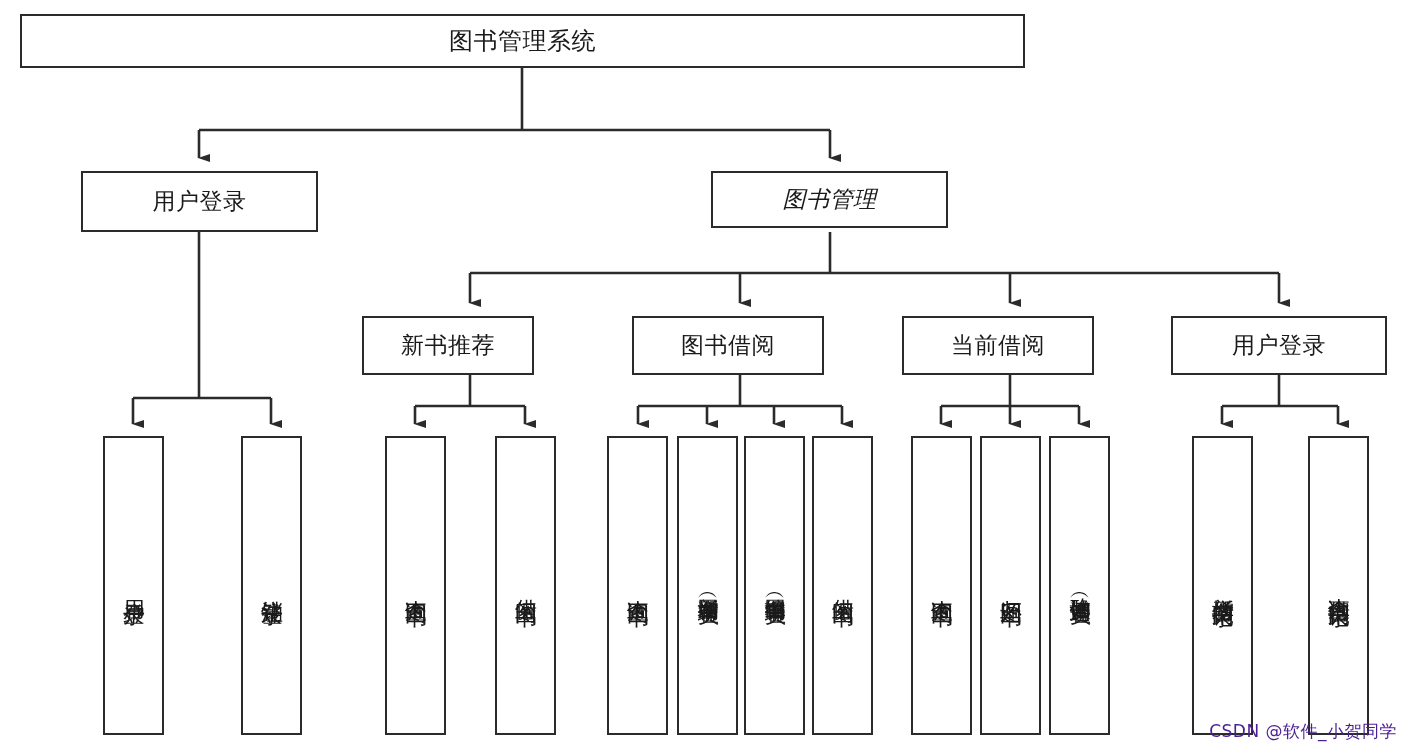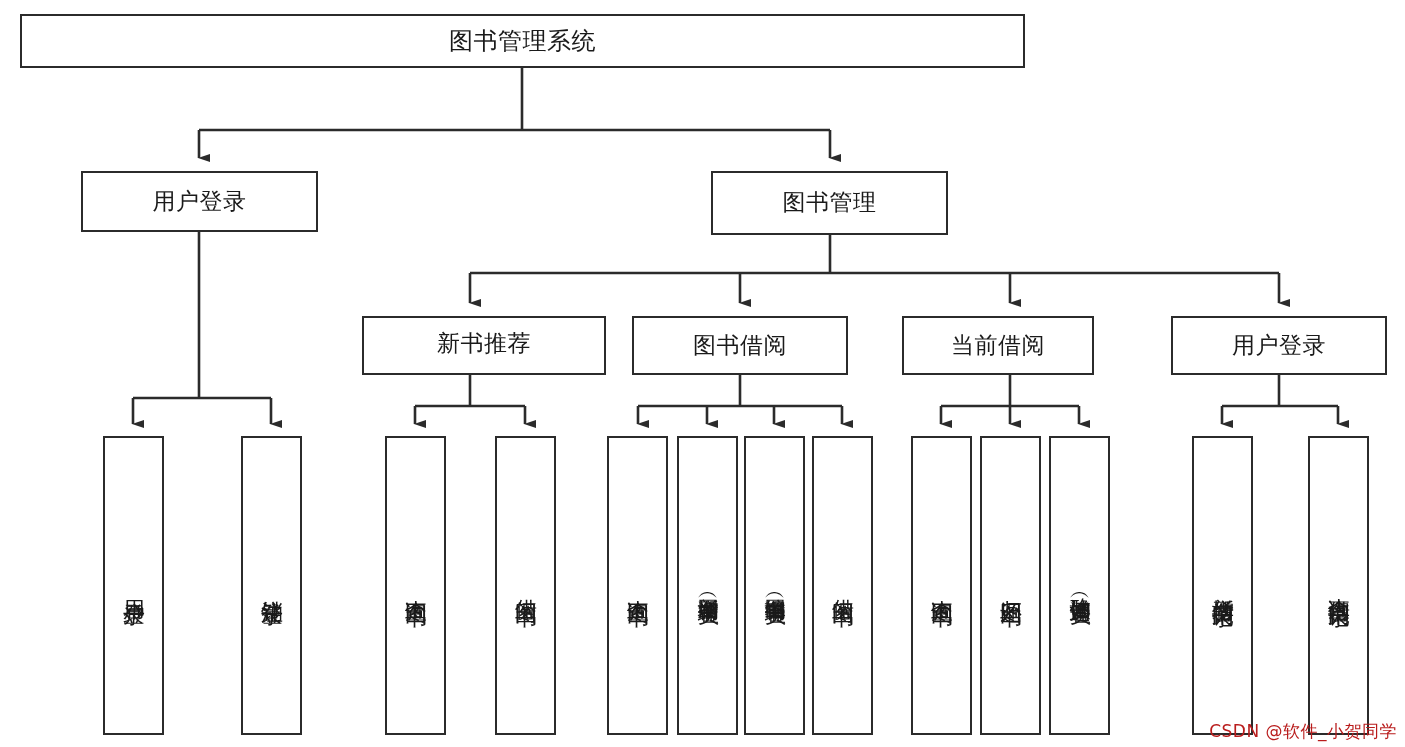--- a/index.html
+++ b/index.html
@@ -63,21 +63,21 @@
   }
   .node.vert.tall .label {
     font-size: 21px;
     letter-spacing: 1px;
   }
   #watermark {
     position: absolute;
     right: 8px;
     bottom: 4px;
     font-size: 17px;
-    color: #b91c1c;
+    color: #4c1d95;
     white-space: nowrap;
     letter-spacing: 0.5px;
   }
 </style>
 </head>
 <body>
 
 <div id="canvas">
 
   <svg class="wires" viewBox="0 0 1405 747">
@@ -130,28 +130,28 @@
     </g>
   </svg>
 
   <div class="node horiz root" style="left:20px; top:14px; width:1005px; height:54px;">
     <span class="label">图书管理系统</span>
   </div>
 
   <div class="node horiz" style="left:81px; top:171px; width:237px; height:61px;">
     <span class="label">用户登录</span>
   </div>
-  <div class="node horiz" style="left:711px; top:171px; width:237px; height:64px;">
+  <div class="node horiz" style="left:711px; top:171px; width:237px; height:57px;font-style:italic;">
     <span class="label">图书管理</span>
   </div>
 
-  <div class="node horiz" style="left:362px; top:316px; width:244px; height:59px;font-family:Liberation Mono, monospace;">
+  <div class="node horiz" style="left:362px; top:316px; width:172px; height:59px;">
     <span class="label">新书推荐</span>
   </div>
-  <div class="node horiz" style="left:632px; top:316px; width:216px; height:59px;">
+  <div class="node horiz" style="left:632px; top:316px; width:192px; height:59px;">
     <span class="label">图书借阅</span>
   </div>
   <div class="node horiz" style="left:902px; top:316px; width:192px; height:59px;">
     <span class="label">当前借阅</span>
   </div>
   <div class="node horiz" style="left:1171px; top:316px; width:216px; height:59px;">
     <span class="label">用户登录</span>
   </div>
 
   <div class="node vert" style="left:103px; top:436px; width:61px; height:299px;">

